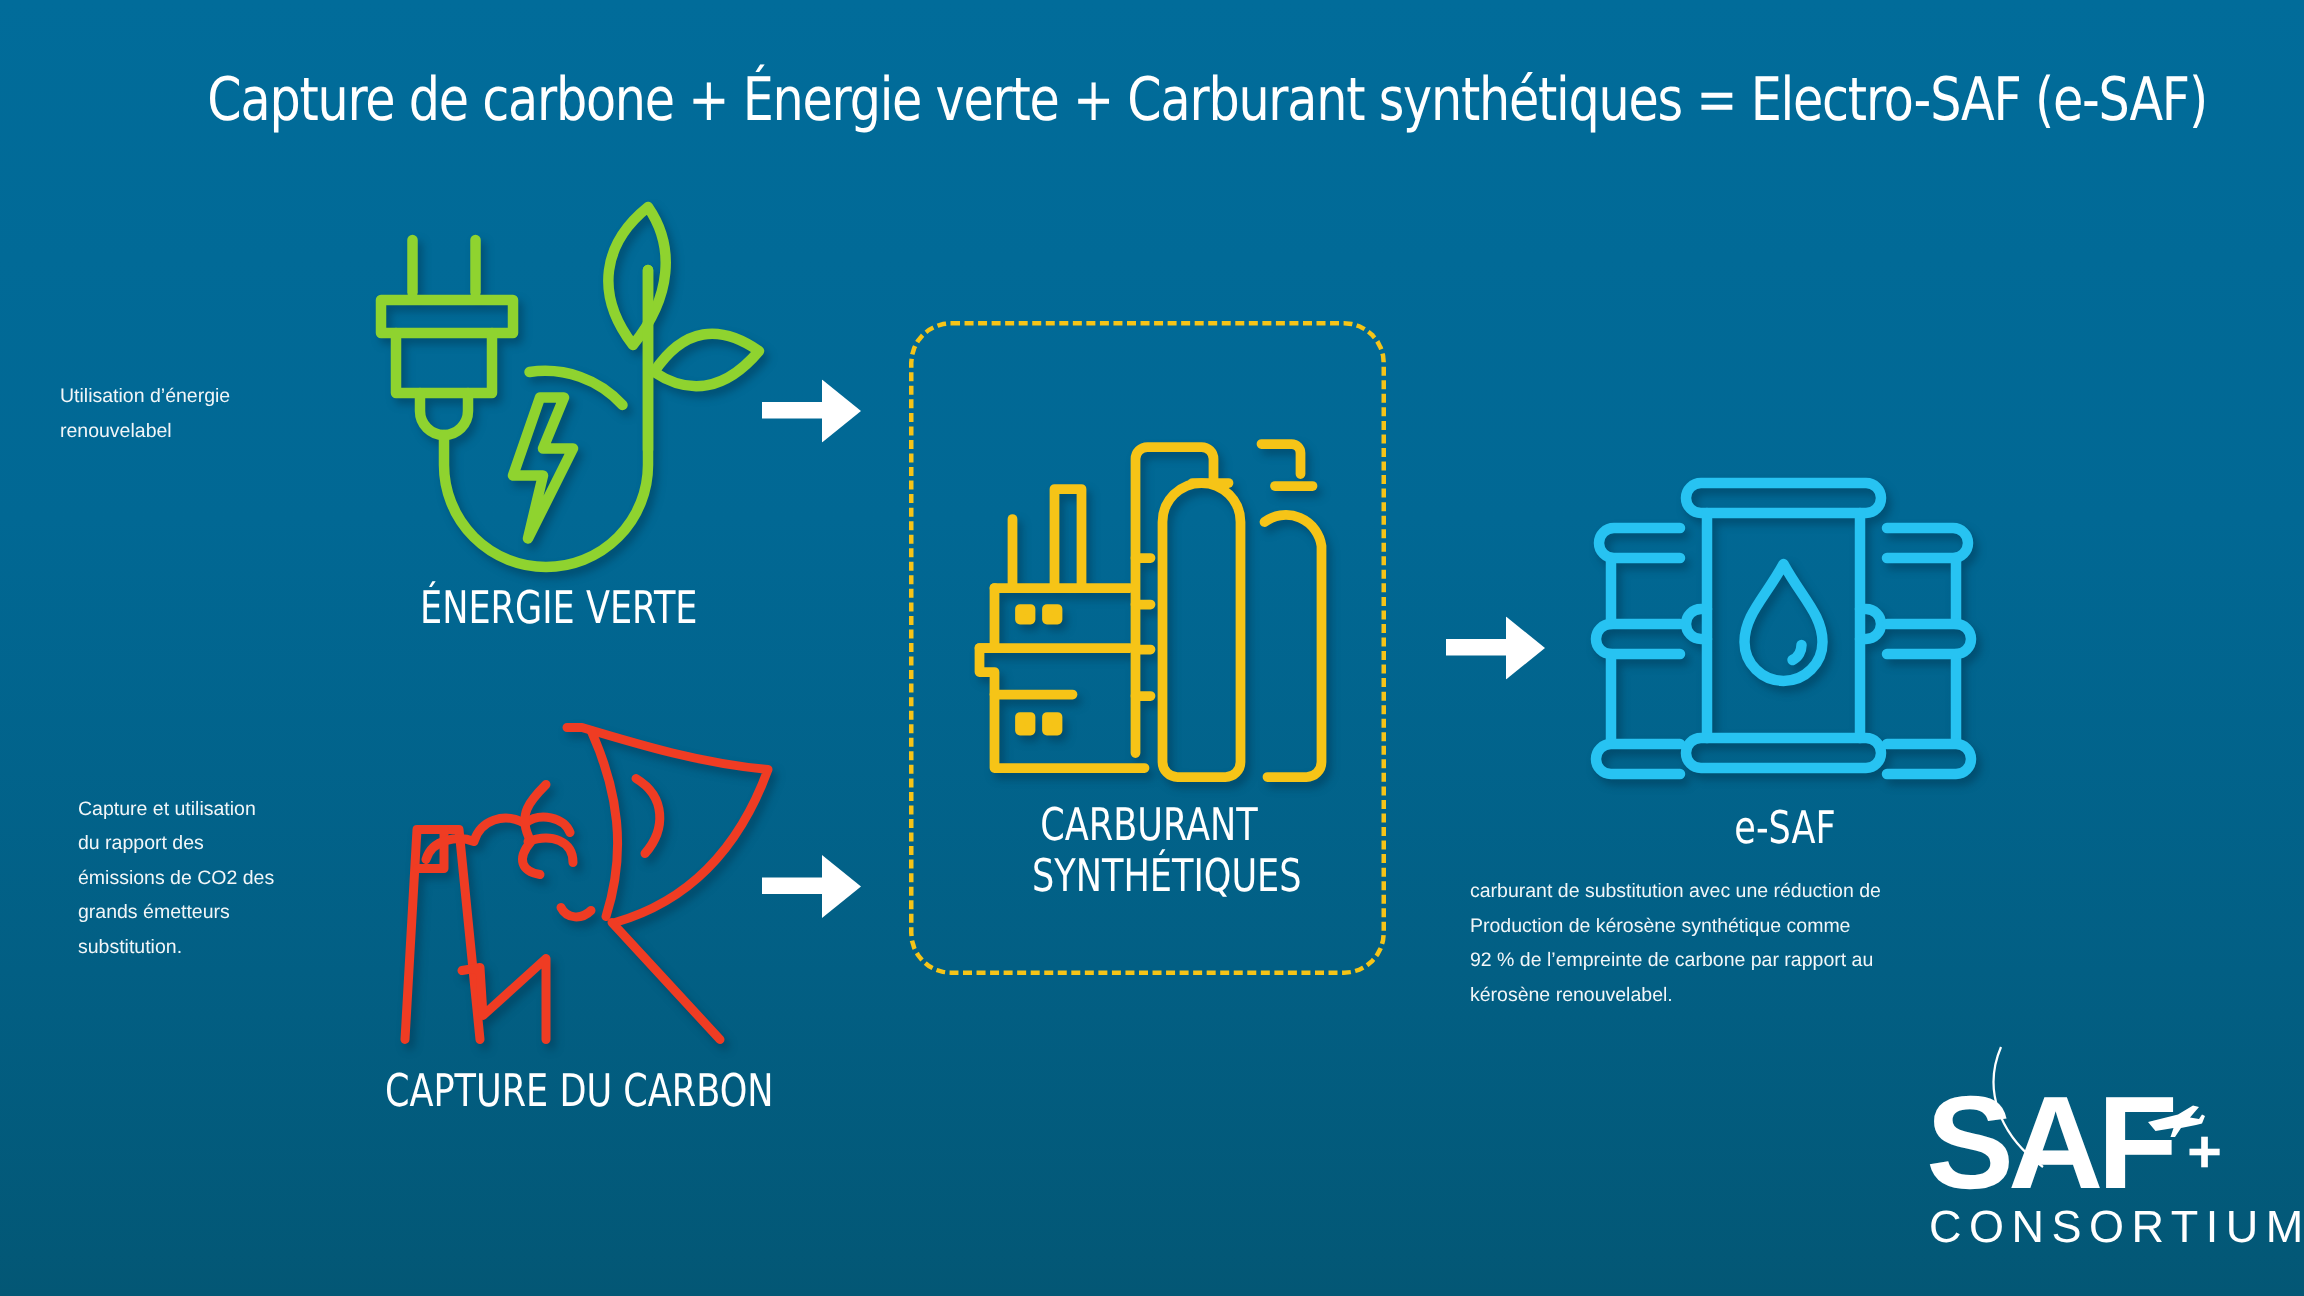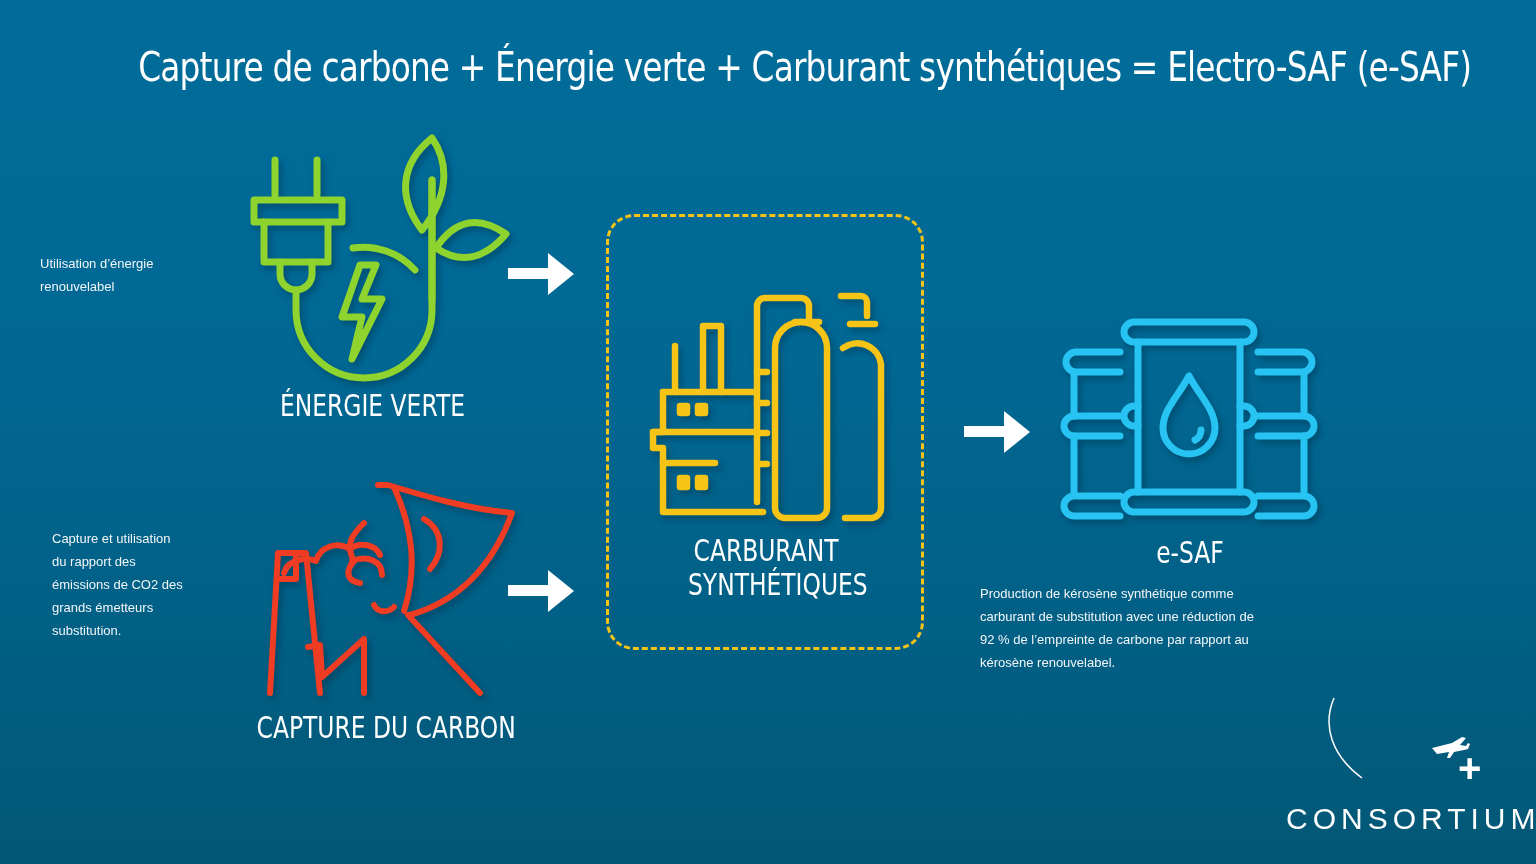--- a/index.html
+++ b/index.html
@@ -176,28 +176,29 @@
     <path d="M60 178 h-46 a10 10 0 0 0 0 20 h46"></path>
 
     <path d="M198 34 h44 a10 10 0 0 1 0 20 h-44"></path>
     <path d="M244 54 v44 M244 118 v58"></path>
     <path d="M198 98 h46 a10 10 0 0 1 0 20 h-46"></path>
     <path d="M198 178 h46 a10 10 0 0 1 0 20 h-46"></path>
   </svg>
 </div>
 <div class="abs cond" style="left:1110px; top:535px; width:160px; font-size:30px;">e-SAF</div>
 <div class="abs desc" style="left:980px; top:582px; width:420px;">
+  <div>carburant de substitution avec une réduction de</div>
   <div>Production de kérosène synthétique comme</div>
-  <div>carburant de substitution avec une réduction de</div>
   <div>92 % de l’empreinte de carbone par rapport au</div>
   <div>kérosène renouvelabel.</div>
 </div>
 
 <div class="abs" style="left:1282px; top:696px; width:215px; height:140px;">
   <svg class="abs" style="left:40px; top:0;" width="60" height="90" viewBox="0 0 60 90">
     <path d="M12 2 C0 30 10 60 40 82" stroke="#fff" stroke-width="1.5" fill="none"></path>
   </svg>
+  <div class="abs logo-saf" style="left:2px; top:22px;">SAF</div>
   <svg class="abs" style="left:148px; top:38px;" width="40" height="26" viewBox="0 0 40 26">
     <path d="M2 14 l8 -2 l12 -3 l10 -6 l4 1 l-6 7 l6 1 l2 -3 l2 1 l-2 5 l-4 1 l-10 2 l-4 6 l-3 0 l2 -6 l-12 2 z" fill="#fff"></path>
   </svg>
   <div class="abs" style="left:176px; top:50px; font-size:40px; font-weight:bold; font-family:'Liberation Sans', sans-serif;">+</div>
   <div class="abs logo-cons" style="left:4px; top:106px;">CONSORTIUM</div>
 </div>
 
 </body></html>

